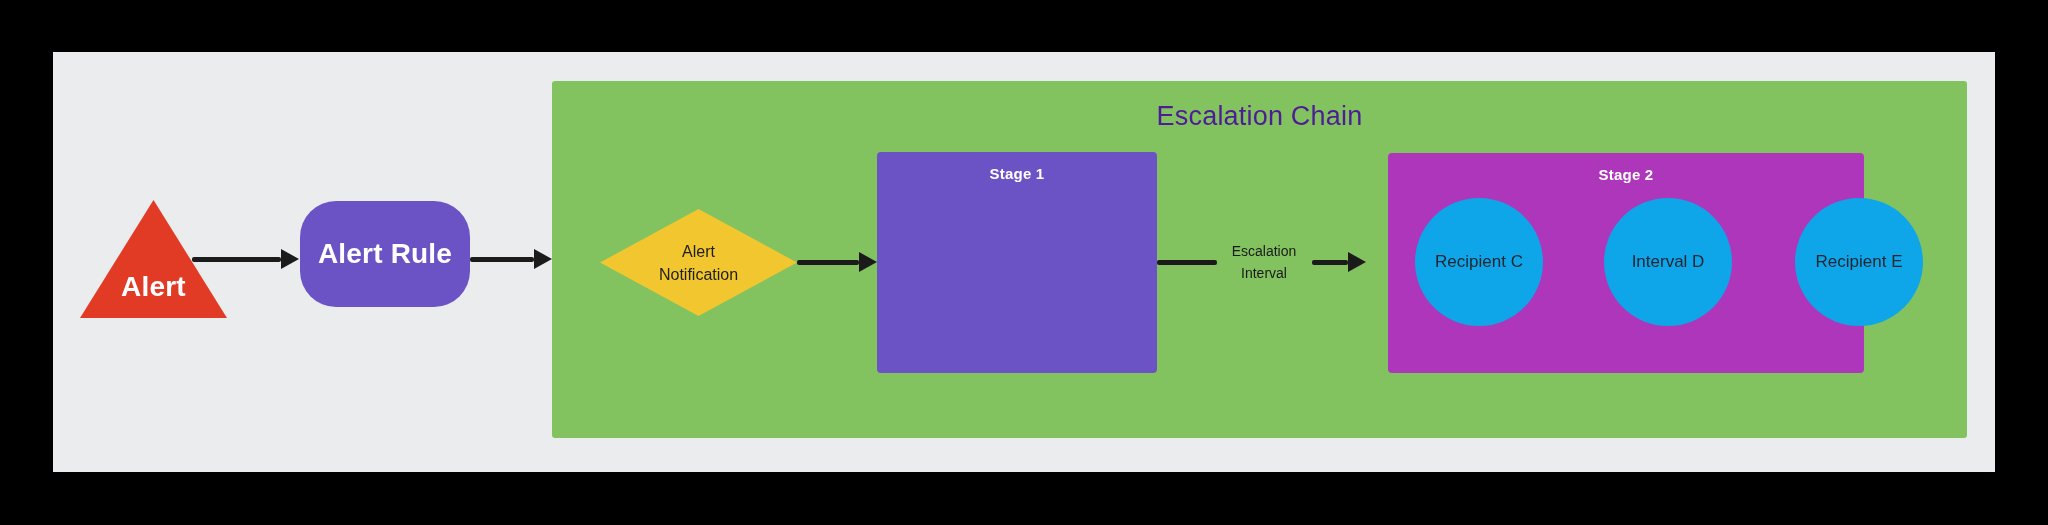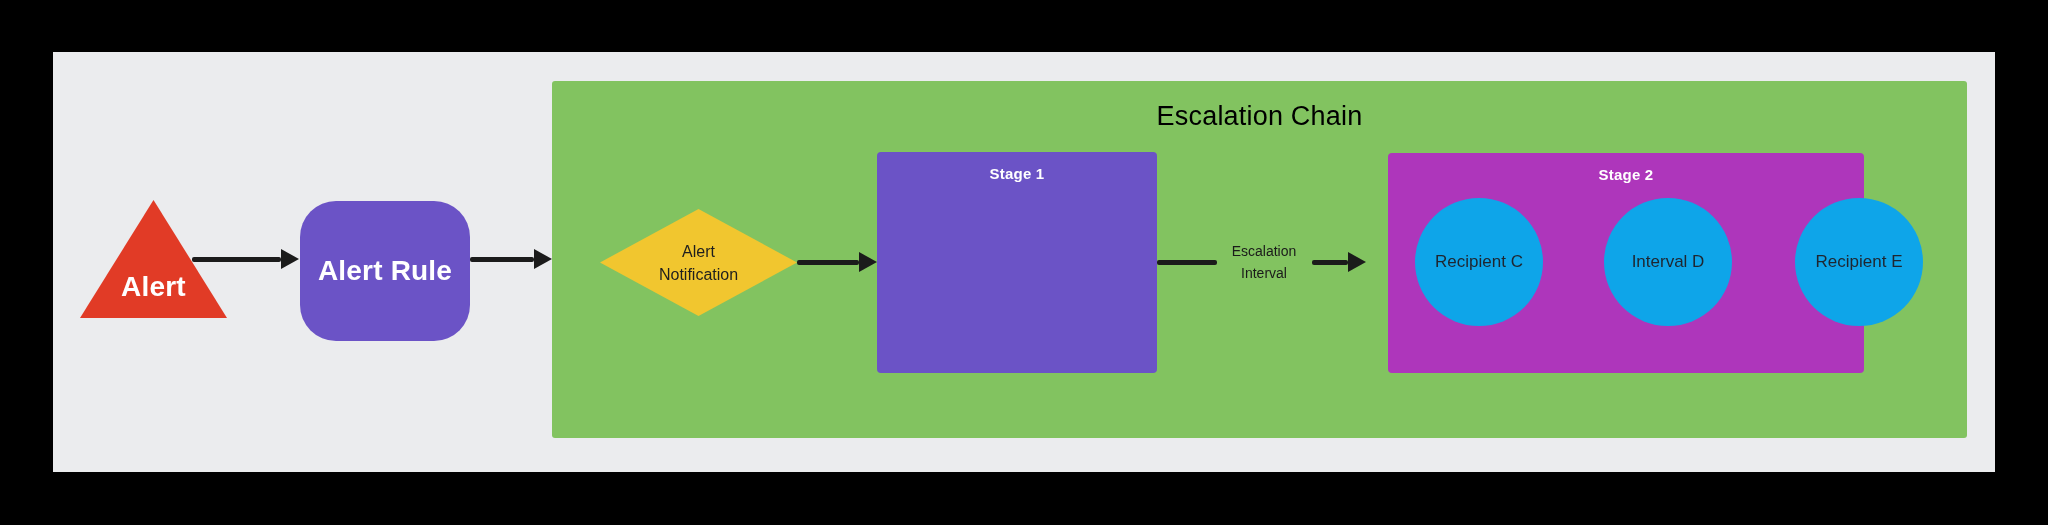--- a/index.html
+++ b/index.html
@@ -22,21 +22,21 @@
     background: #E13B26;
     clip-path: polygon(50% 0%, 100% 100%, 0% 100%);
   }
   .triangle .node-label {
     position: absolute; left: 0; right: 0; bottom: 15px;
     text-align: center; color: #fff;
     font-size: 28px; font-weight: 600; letter-spacing: .2px;
   }
   .alert-rule {
     position: absolute; left: 247px; top: 149px;
-    width: 170px; height: 140px;
+    width: 170px; height: 106px;
     background: #6B53C6; border-radius: 36px;
     display: flex; align-items: center; justify-content: center;
     color: #fff; font-size: 28px; font-weight: 600; letter-spacing: .2px; text-align: right;
   }
   
   .arrow-line { position: absolute; height: 5px; background: #1B1B1B; border-radius: 2px; }
   .arrow-head {
     position: absolute; width: 0; height: 0;
     border-top: 10px solid transparent;
     border-bottom: 10px solid transparent;
@@ -44,21 +44,21 @@
   }
   
   .chain-container {
     position: absolute; left: 499px; top: 29px;
     width: 1415px; height: 357px;
     background: #82C360; border-radius: 3px;
   }
   .chain-title {
     position: absolute; left: 0; right: 0; top: 20px;
     text-align: center;
-    font-size: 27px; font-weight: 500; color: #000000; letter-spacing: .2px;
+    font-size: 27px; font-weight: 500; color: #4c1d95; letter-spacing: .2px;
   }
   .diamond {
     position: absolute; left: 48px; top: 128px;
     width: 197px; height: 107px;
     background: #F1C62F;
     clip-path: polygon(50% 0%, 100% 50%, 50% 100%, 0% 50%);
     display: flex; align-items: center; justify-content: center;
   }
   .diamond .node-label {
     text-align: center; color: #1E1E1E;

